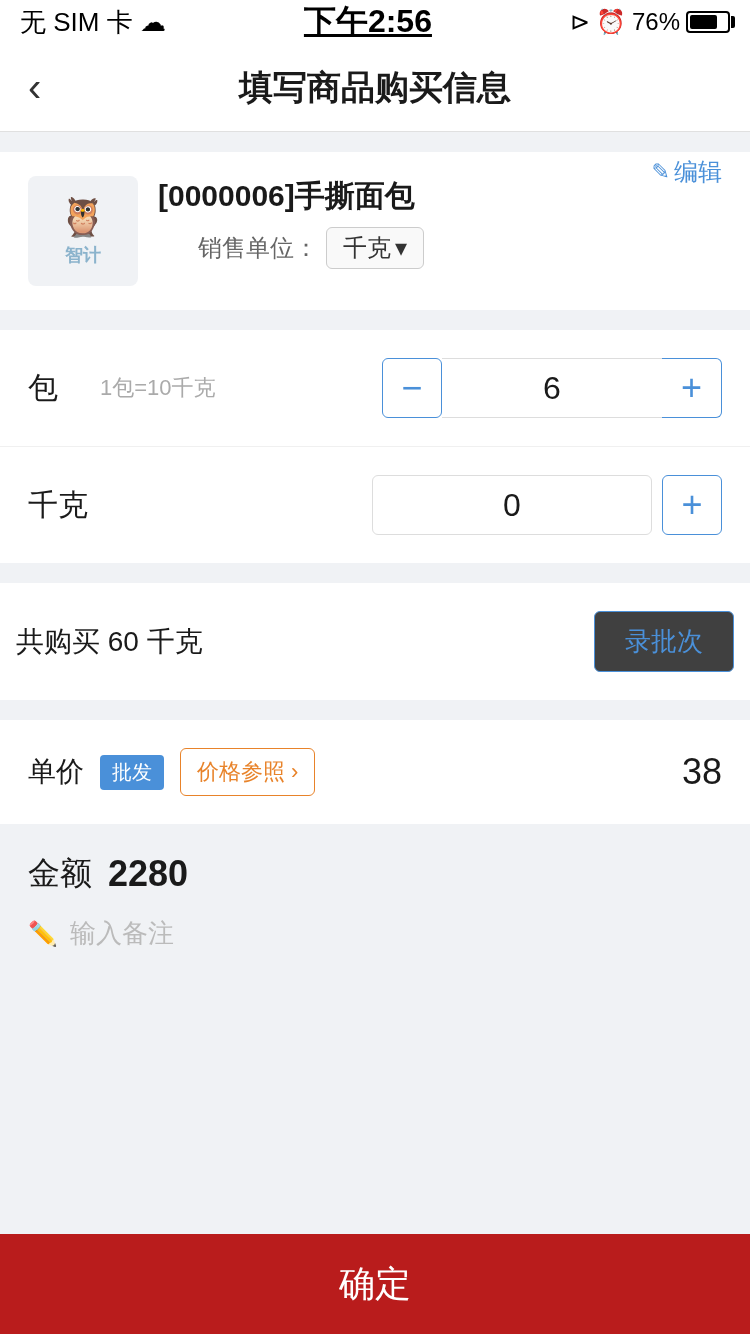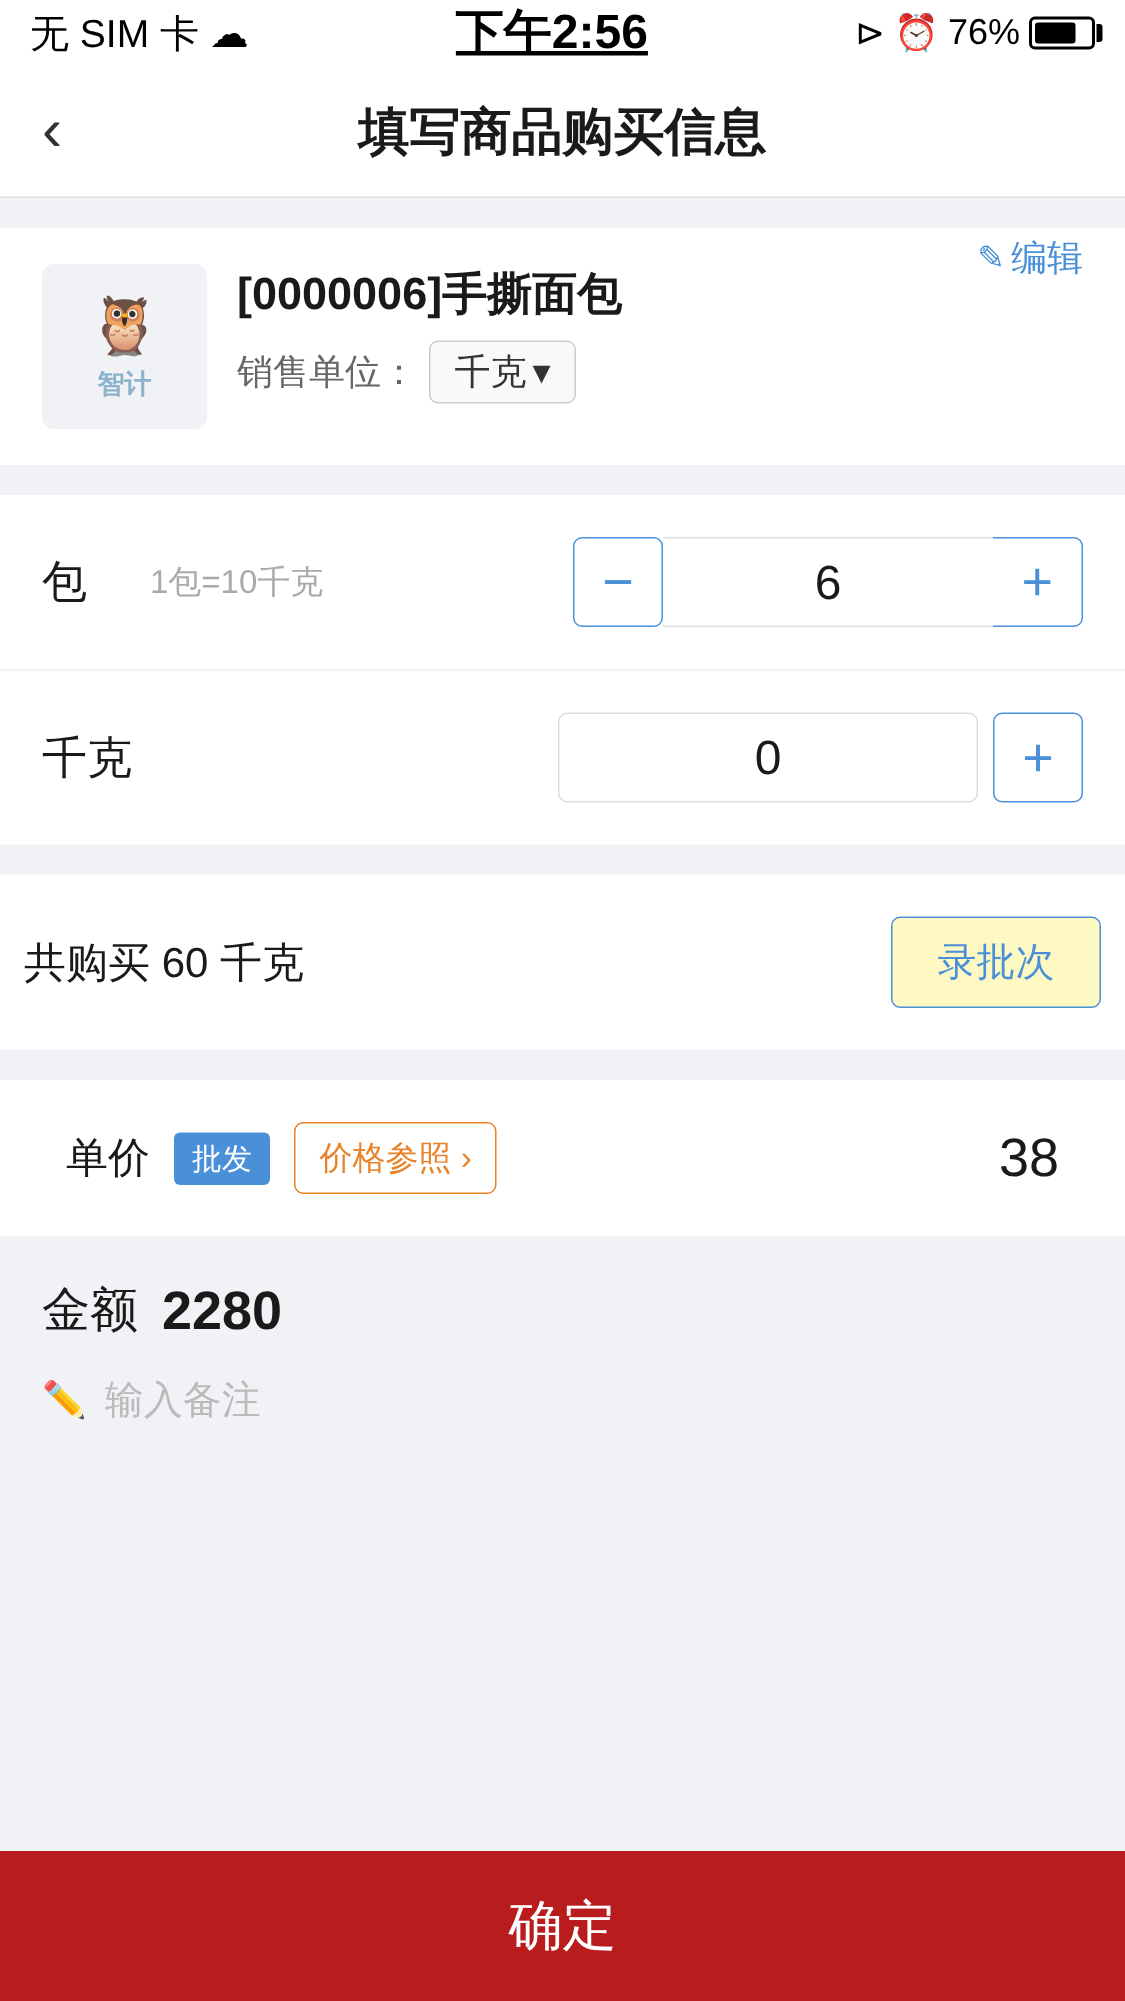--- a/index.html
+++ b/index.html
@@ -77,21 +77,21 @@
       flex-shrink: 0;
     }
     .product-thumb-inner {
       display: flex; flex-direction: column; align-items: center; gap: 4px;
     }
     .owl-icon { font-size: 38px; color: #8bb3cc; }
     .owl-text { font-size: 18px; color: #8bb3cc; font-weight: 600; }
     .product-info { flex: 1; }
     .product-name { font-size: 30px; font-weight: 600; color: #1a1a1a; margin-bottom: 10px; }
     .product-stock { font-size: 24px; color: #999; margin-bottom: 10px; }
-    .product-unit { font-size: 24px; color: #666; display: flex; align-items: center; gap: 8px; }
+    .product-unit { font-size: 24px; color: #666; display: flex; align-items: center; gap: 8px; margin-left: 40px; }
     .unit-select {
       border: 1px solid #ccc;
       border-radius: 6px;
       padding: 4px 16px;
       font-size: 24px;
       color: #333;
       background: #f9f9f9;
       display: inline-flex; align-items: center; gap: 4px;
     }
     .edit-btn {
@@ -165,31 +165,31 @@
       align-items: center;
       justify-content: space-between;
     }
     .summary-text { font-size: 28px; color: #1a1a1a; }
     .record-btn {
       border: 1.5px solid #4a90d9;
       border-radius: 6px;
       padding: 12px 30px;
       font-size: 26px;
       color: #4a90d9;
-      background: #fef9c3;
+      background: #404040;
       cursor: pointer;
     }
 
     
     .price-section {
       background: #fff;
       margin-top: 20px;
     }
     .price-row {
-      padding: 28px 44px;
+      padding: 28px 28px;
       display: flex;
       align-items: center;
       gap: 16px;
     }
     .price-label { font-size: 28px; color: #1a1a1a; }
     .price-tag-batch {
       background: #4a90d9;
       color: #fff;
       font-size: 20px;
       padding: 4px 12px;

